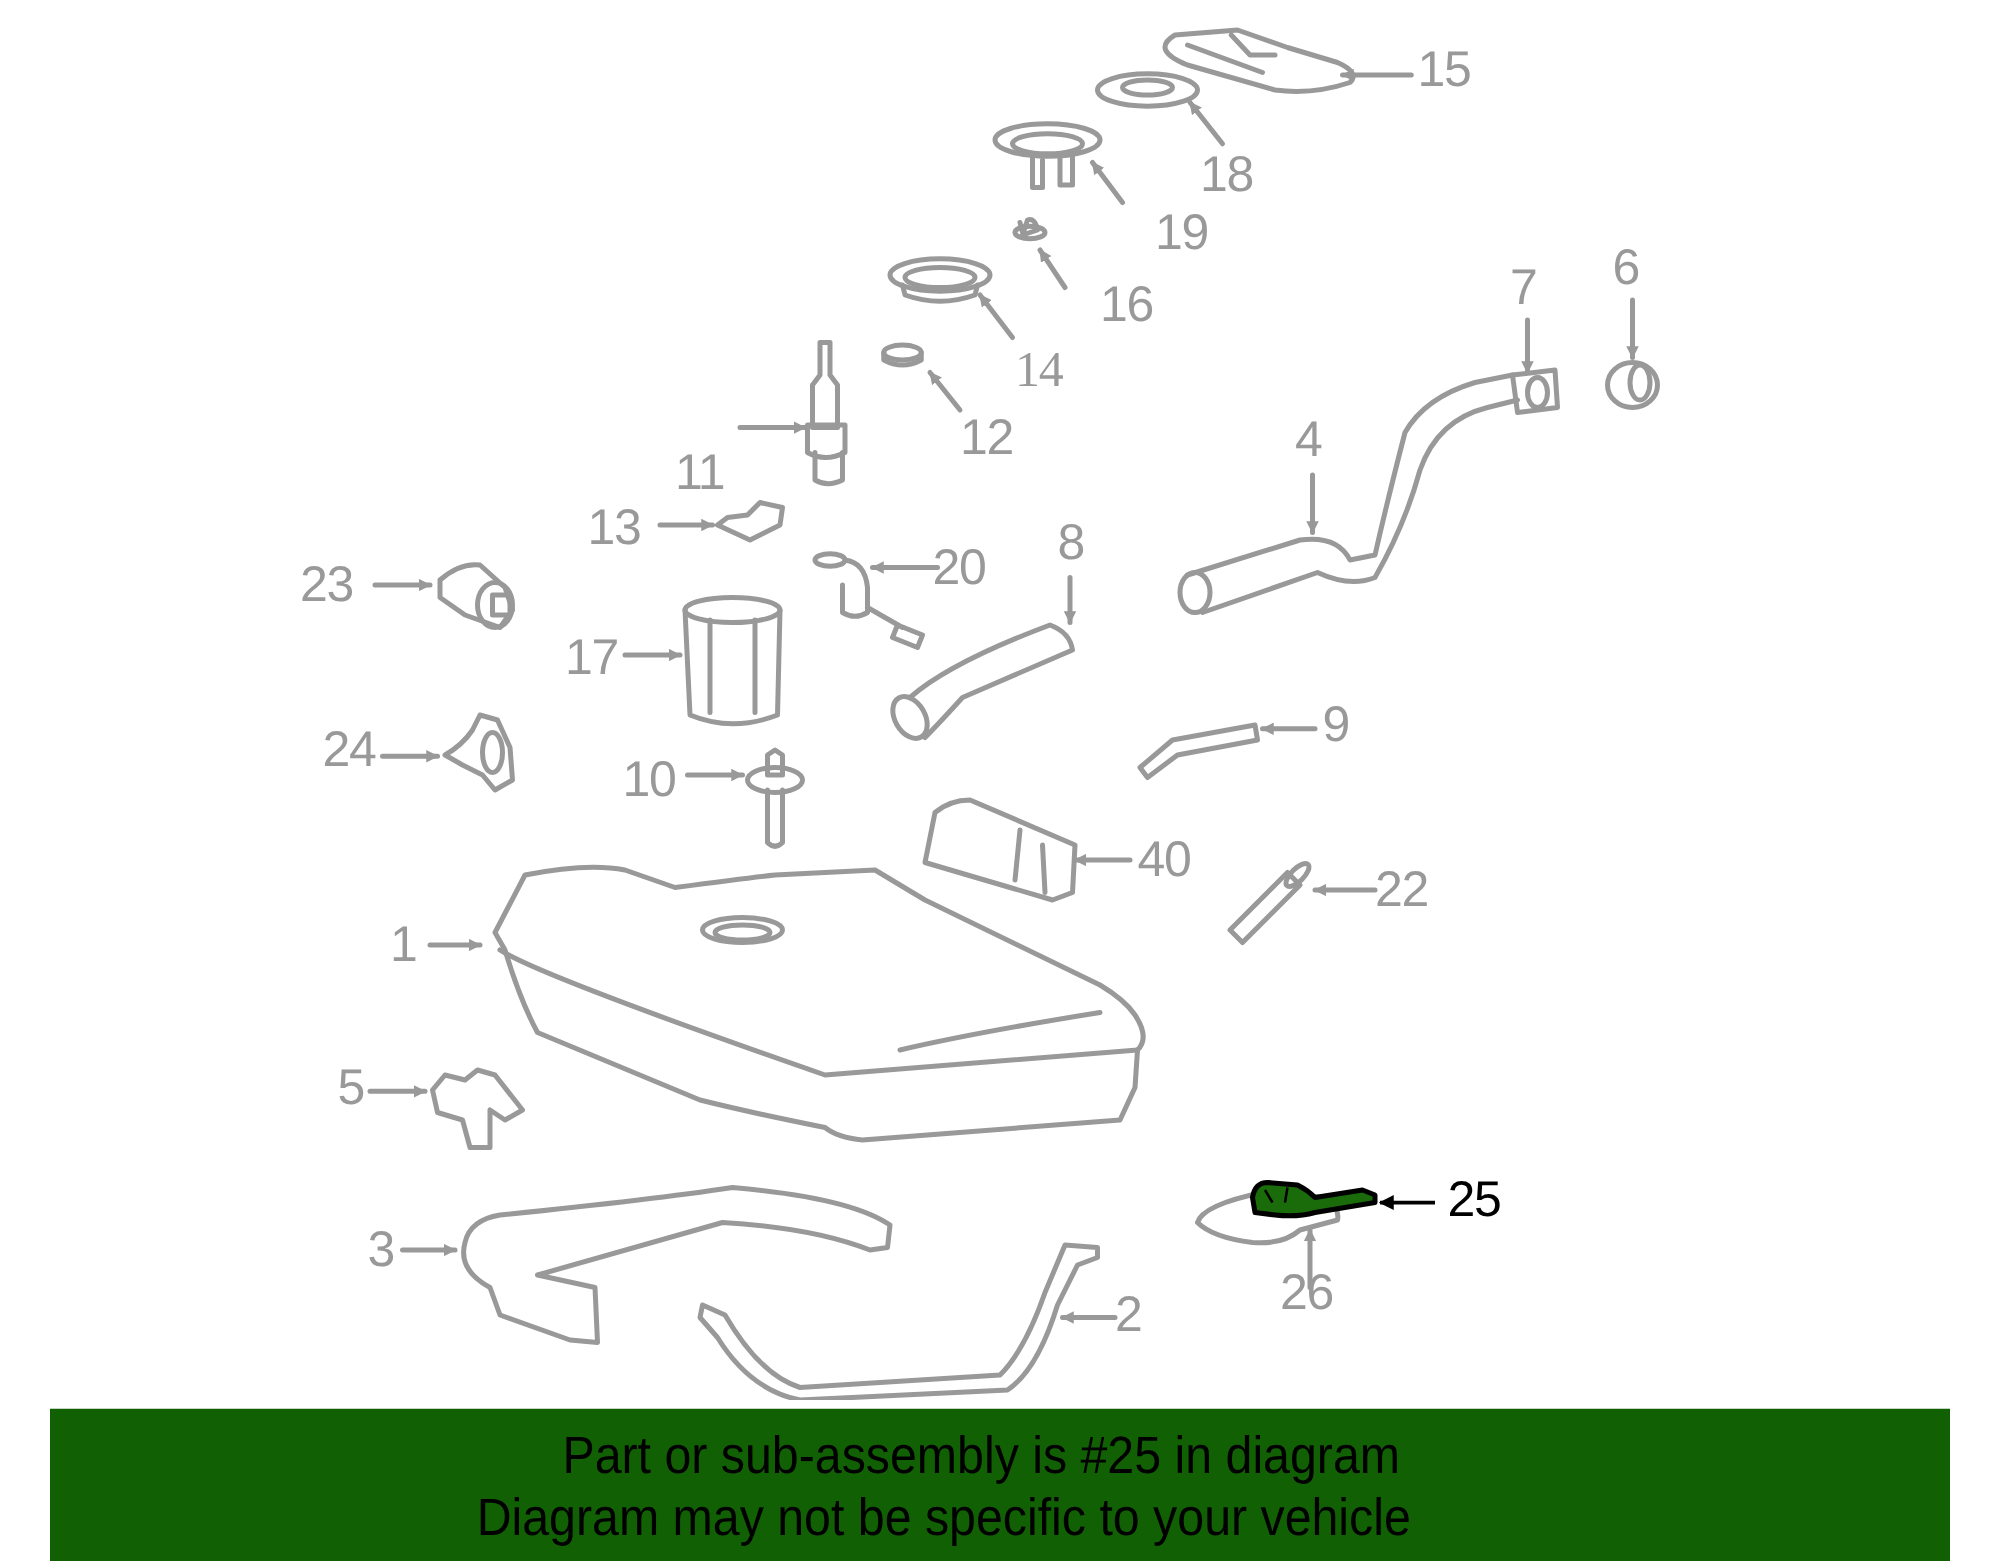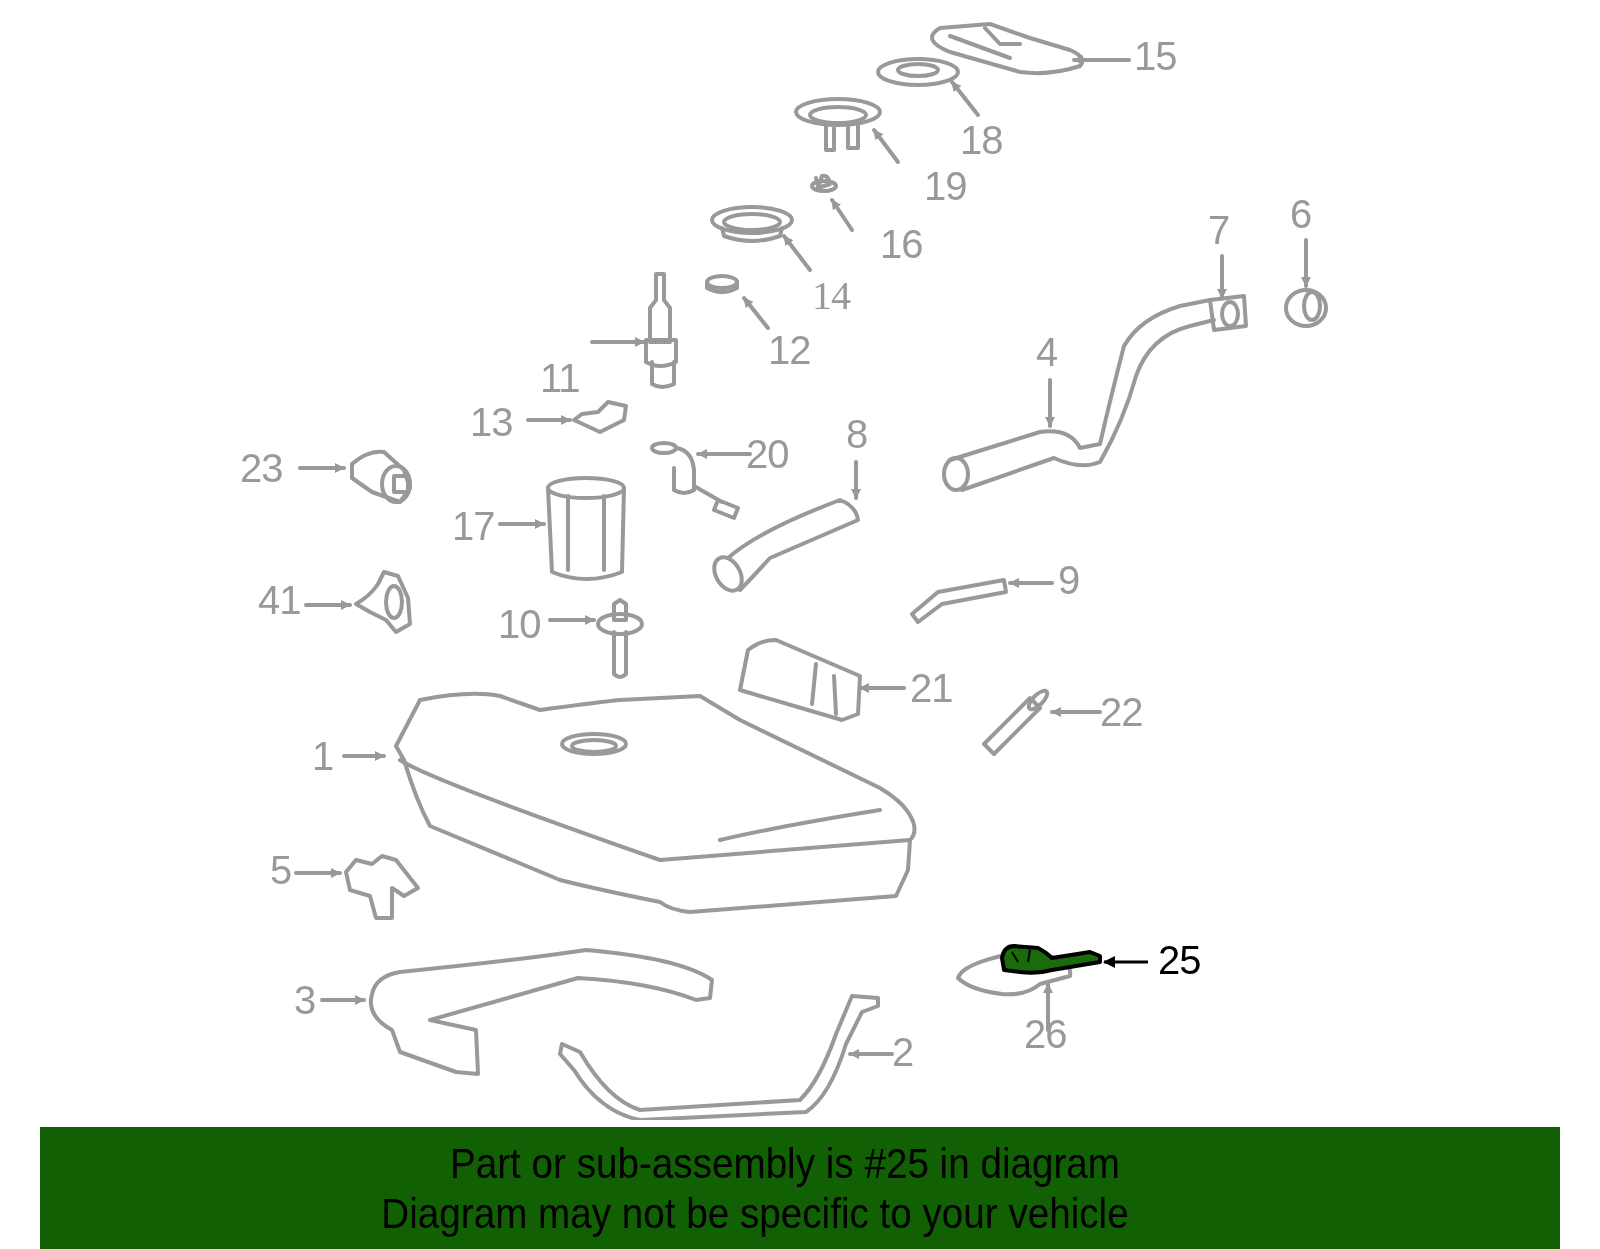--- a/index.html
+++ b/index.html
@@ -208,24 +208,24 @@
   <div class="callout" style="left:540px;top:318px;margin-top:40px;">11</div>
   <div class="callout" style="left:768px;top:330px;">12</div>
   <div class="callout" style="left:470px;top:402px;">13</div>
   <div class="callout" style="left:812px;top:276px;font-family:Liberation Serif, serif;">14</div>
   <div class="callout" style="left:1134px;top:36px;">15</div>
   <div class="callout" style="left:880px;top:224px;">16</div>
   <div class="callout" style="left:452px;top:506px;">17</div>
   <div class="callout" style="left:960px;top:120px;">18</div>
   <div class="callout" style="left:892px;top:166px;margin-left:32px;">19</div>
   <div class="callout" style="left:746px;top:434px;">20</div>
-  <div class="callout" style="left:910px;top:668px;">21</div>
+  <div class="callout" style="left:910px;top:668px;">40</div>
   <div class="callout" style="left:1100px;top:692px;">22</div>
   <div class="callout" style="left:240px;top:448px;">23</div>
-  <div class="callout" style="left:258px;top:580px;">41</div>
+  <div class="callout" style="left:258px;top:580px;">24</div>
   <div class="callout hl" style="left:1158px;top:940px;">25</div>
   <div class="callout" style="left:1024px;top:1014px;">26</div>
 </div>
 
 <div id="banner">
   <div id="bl1" class="banner-line">Part or sub-assembly is #25 in diagram</div>
   <div id="bl2" class="banner-line">Diagram may not be specific to your vehicle</div>
 </div>
 
 </body></html>

